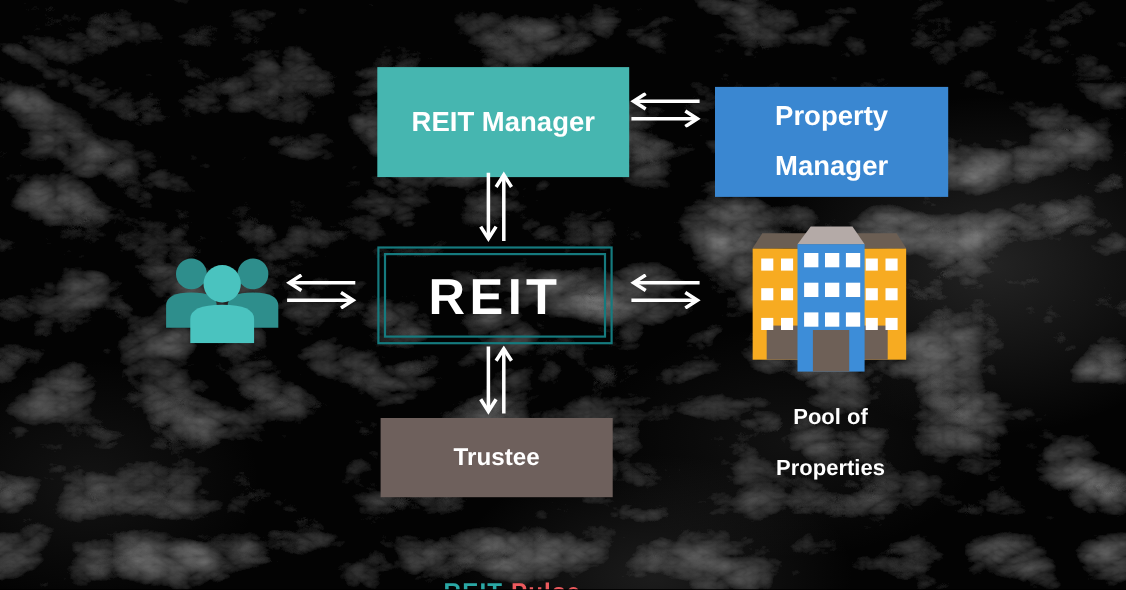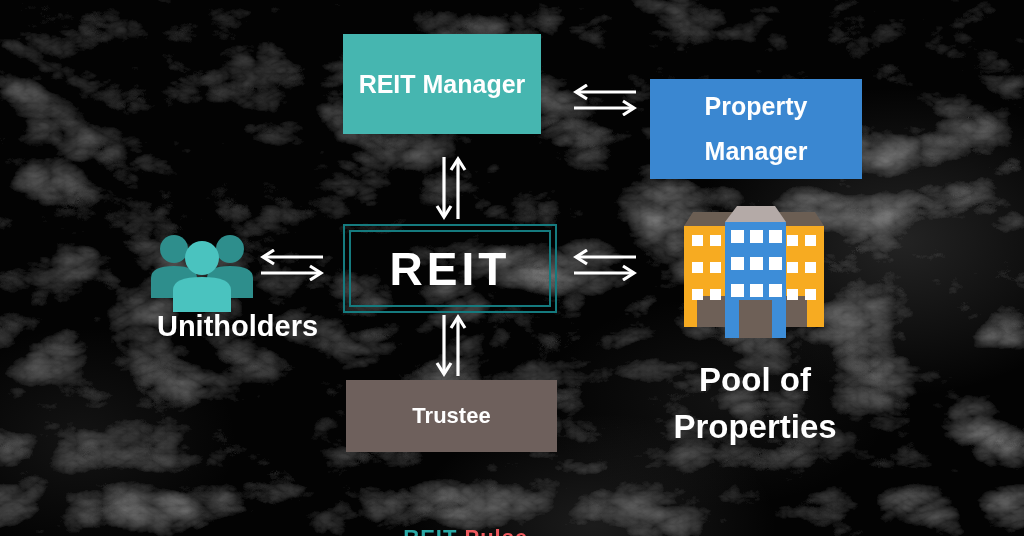--- a/index.html
+++ b/index.html
@@ -18,41 +18,41 @@
       radial-gradient(ellipse 260px 160px at 58% 98%, rgba(140,140,140,0.18), transparent 70%),
       radial-gradient(ellipse 220px 160px at 8% 82%, rgba(120,120,120,0.14), transparent 70%),
       radial-gradient(ellipse 250px 150px at 70% 75%, rgba(120,120,120,0.12), transparent 70%);
   }
   .abs{position:absolute;}
   .node{
     display:flex;align-items:center;justify-content:center;
     color:#fff;font-weight:700;text-align:center;
     white-space:pre-line;
   }
-  #node-reit-manager{left:343px;top:34px;width:198px;height:100px;font-size:25px;}
+  #node-reit-manager{left:343px;top:61px;width:229px;height:100px;font-size:25px;}
   #node-property-manager{left:650px;top:50px;width:212px;height:100px;font-size:25px;line-height:45px;}
   #node-trustee{left:346px;top:380px;width:211px;height:72px;font-size:22px;}
   #reit-frame{
     left:343px;top:224px;width:210px;height:85px;
     border:2px solid #157a7e;
     display:flex;align-items:center;justify-content:center;
   }
   #reit-frame-inner{
     position:absolute;left:4px;top:4px;right:4px;bottom:4px;
     border:2px solid #157a7e;
   }
   #reit-label{
     position:relative;color:#fff;font-weight:700;
     font-size:46px;letter-spacing:4px;
   }
   .caption{
     color:#fff;font-weight:700;text-align:center;white-space:pre-line;
   }
   #unitholders-label{left:125px;top:310px;width:225px;font-size:29px;}
-  #pool-label{left:655px;top:356px;width:200px;font-size:33px;line-height:47px;}
+  #pool-label{left:655px;top:356px;width:200px;font-size:20px;line-height:47px;}
   #brand-logo{
     left:346px;top:499px;width:211px;text-align:center;
     font-size:22px;font-weight:700;letter-spacing:1px;white-space:pre;
   }
   .arrow-svg{display:block;}
   #arrow-managers{left:572px;top:84px;}
   #arrow-unitholders{left:259px;top:249px;}
   #arrow-pool{left:572px;top:249px;}
   #arrow-reitmgr{left:434px;top:155px;}
   #arrow-trustee{left:434px;top:314px;}
@@ -106,21 +106,20 @@
       <path d="M4 70 L4 50 Q4 38 27 38 Q50 38 50 50 L50 70 Z"></path>
       <circle cx="83" cy="21" r="14"></circle>
       <path d="M60 70 L60 50 Q60 38 83 38 Q106 38 106 50 L106 70 Z"></path>
     </g>
     <g fill="#4ac3bf">
       <circle cx="55" cy="30" r="17"></circle>
       <path d="M26 84 L26 62 Q26 49 55 49 Q84 49 84 62 L84 84 Z"></path>
     </g>
   </svg>
 
-  <div class="caption abs" id="unitholders-label">Unitholders</div>
 
   <svg class="abs" id="buildings-icon" width="140" height="134" viewBox="0 0 140 134" aria-hidden="true">
 
     <polygon points="9,8 70,8 70,22 0,22" fill="#6b5e53"></polygon>
     <polygon points="70,8 131,8 140,22 70,22" fill="#6b5e53"></polygon>
 
     <rect x="0" y="22" width="44" height="101" fill="#f7ab21"></rect>
     <rect x="96" y="22" width="44" height="101" fill="#f7ab21"></rect>
 
     <rect x="13" y="92" width="31" height="31" fill="#6e6057"></rect>

